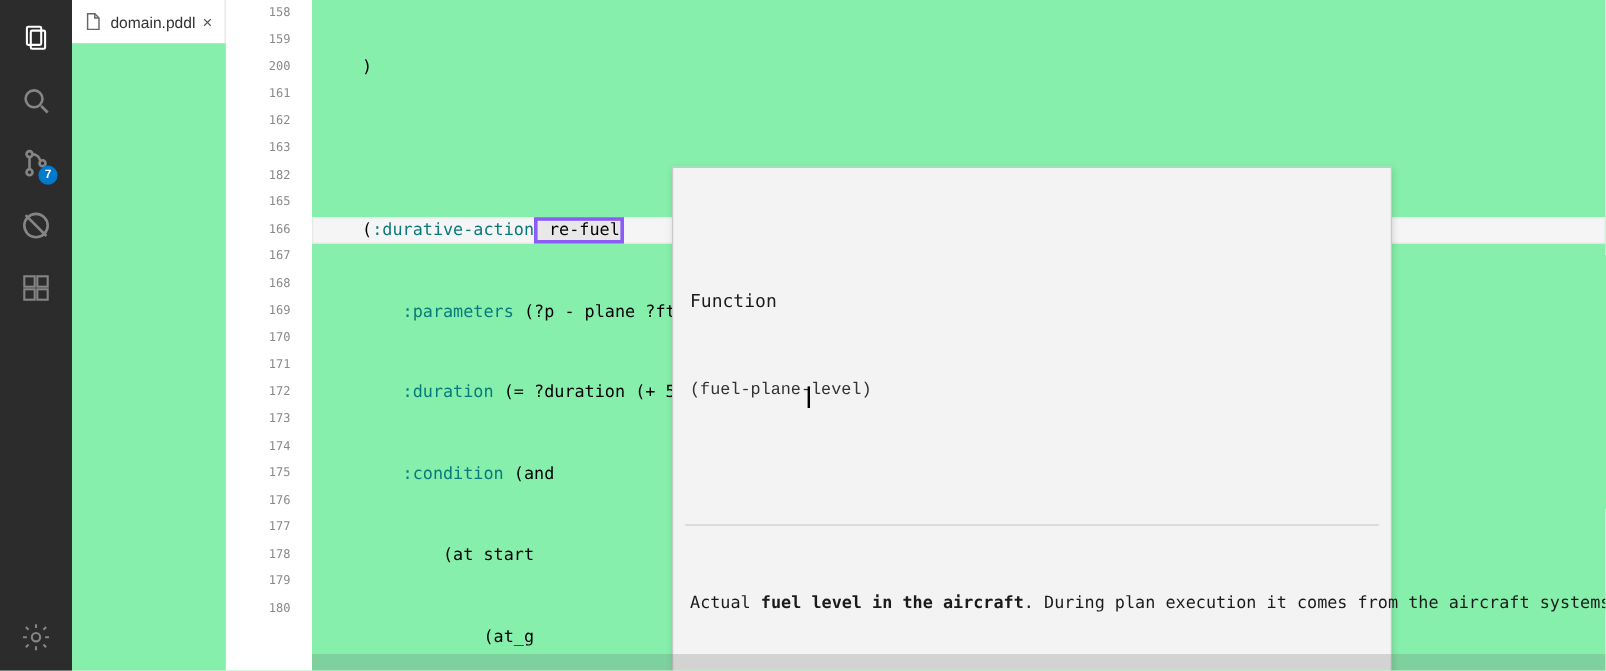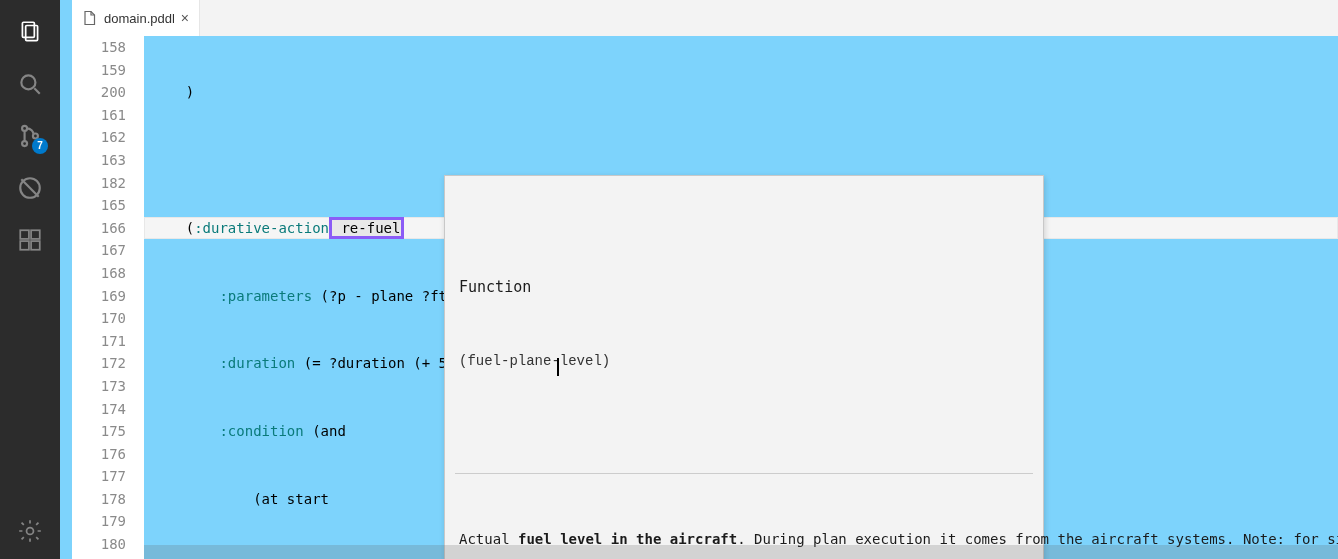--- a/index.html
+++ b/index.html
@@ -44,23 +44,22 @@
     min-width: 16px;
     height: 16px;
     line-height: 16px;
     text-align: center;
     font-weight: 600;
   }
   .activity-spacer { flex: 1; }
   .main {
     flex: 1;
     display: flex;
-    flex-direction: column;
-    background: #7dd3fc;
-    padding-left: 12px;
+    flex-direction: row;
+    background: #86efac;
   }
   .tab-bar {
     height: 36px;
     background: #f3f3f3;
     display: flex;
     align-items: stretch;
   }
   .tab {
     display: flex;
     align-items: center;
@@ -79,21 +78,21 @@
     overflow: hidden;
     position: relative;
   }
   .gutter {
     width: 72px;
     background: #ffffff;
     text-align: right;
     padding-top: 0px;
     color: #8a8a8a;
     font-family: "Consolas", "Menlo", monospace;
-    font-size: 14px;
+    font-size: 10px;
     line-height: 22.6px;
     user-select: none;
   }
   .gutter .ln { padding-right: 18px; }
   .code {
     flex: 1;
     font-family: "Consolas", "Menlo", monospace;
     font-size: 14px;
     line-height: 22.6px;
     white-space: pre;

